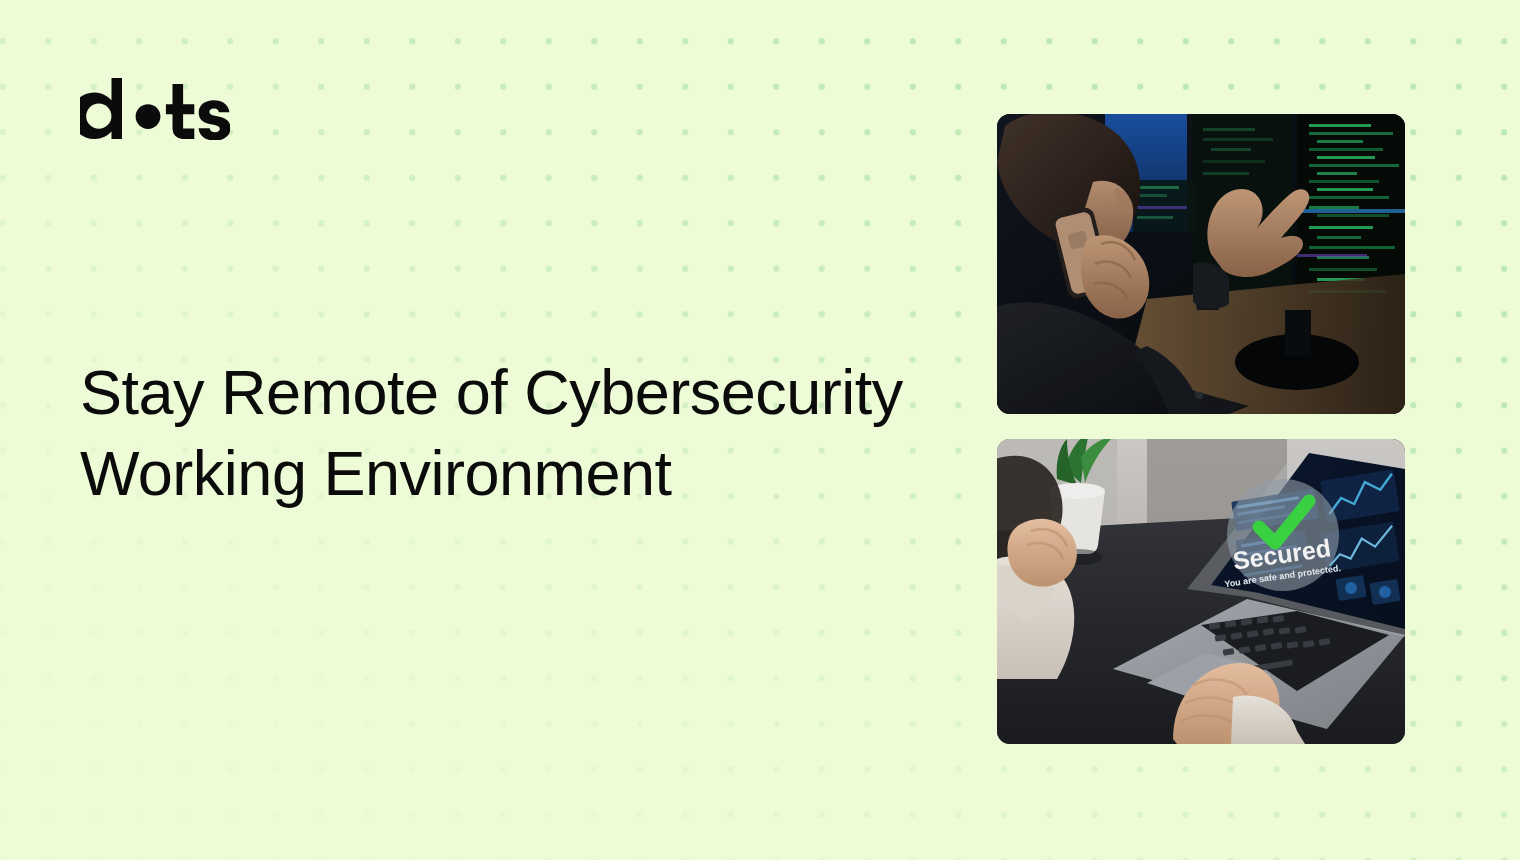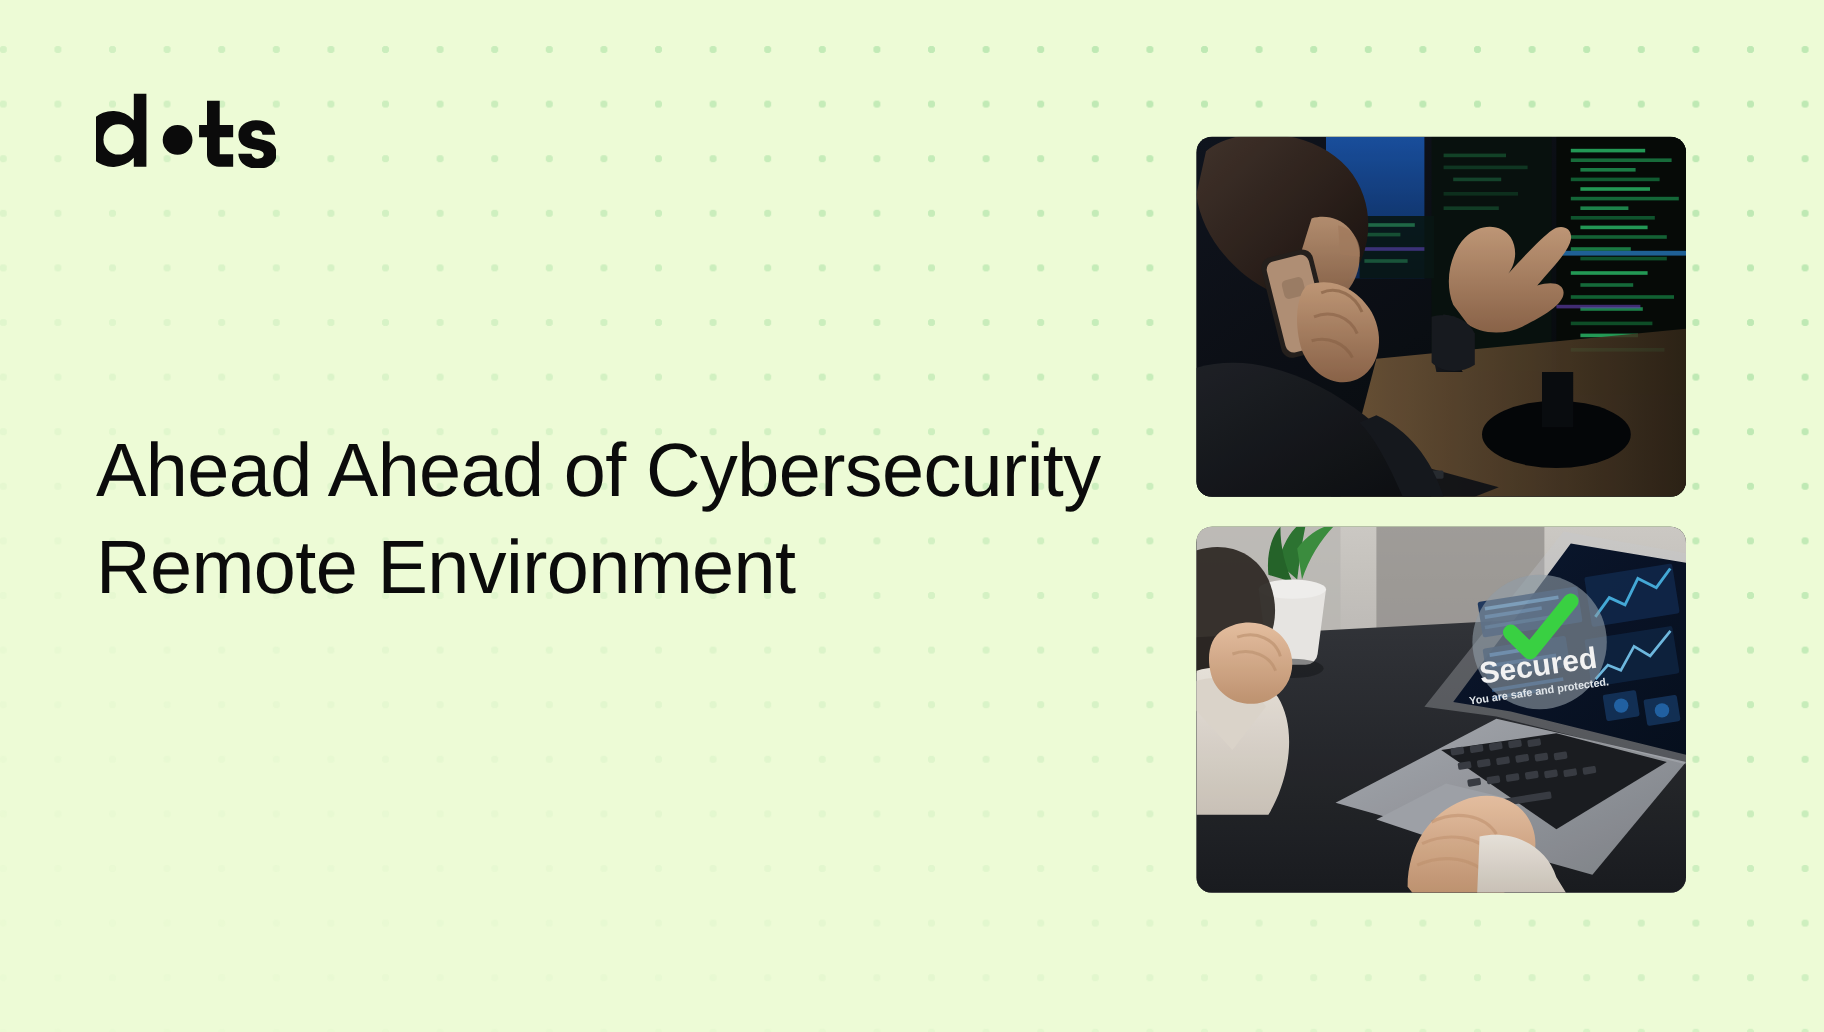--- a/index.html
+++ b/index.html
@@ -96,22 +96,22 @@
 
       <circle cx="68" cy="38.6" r="12.4" fill="#0B0B0B"></circle>
 
       <path d="M92.5 6 h10.6 v20.2 h11.2 v10.1 h-11.2 v14.2 h11.2 v10.5 h-11.9 a9.9 9.9 0 0 1 -9.9 -9.9 v-14.8 h-6.6 v-10.1 h6.6 z" fill="#0B0B0B"></path>
 
       <path d="M149.4 34.2 h-10.6 a4.5 4.5 0 0 0 -4.8 -3.6 c-2.9 0 -4.6 1.4 -4.6 3.3 c0 2 1.7 3 5.6 3.8 l4.6 1 c7.2 1.6 10.9 5.3 10.9 11.4 c0 7.5 -6.4 12.5 -15.8 12.5 c-9.1 0 -15.5 -4.7 -16.1 -12.4 h11 c0.5 2.6 2.4 4 5.3 4 c3 0 4.9 -1.4 4.9 -3.4 c0 -1.9 -1.5 -2.9 -5.1 -3.7 l-5.2 -1.1 c-7.3 -1.6 -10.8 -5.4 -10.8 -11.5 c0 -7.3 6.1 -12.2 15.1 -12.2 c8.8 0 14.8 4.7 15.6 11.9 z" fill="#0B0B0B"></path>
     </svg>
   </div>
 
   <h1 id="headline">
-    <span class="ln">Ahead Ahead of Cybersecurity</span>
-    <span class="ln">Remote Environment</span>
+    <span class="ln">Stay Remote of Cybersecurity</span>
+    <span class="ln">Working Environment</span>
   </h1>
 
   <div class="card" id="card-top">
     <svg viewBox="0 0 408 300" preserveAspectRatio="xMidYMid slice">
       <defs>
         <linearGradient id="tg-bg" x1="0" y1="0" x2="1" y2="1">
           <stop offset="0" stop-color="#121722"></stop>
           <stop offset="0.5" stop-color="#0c1016"></stop>
           <stop offset="1" stop-color="#05070a"></stop>
         </linearGradient>

